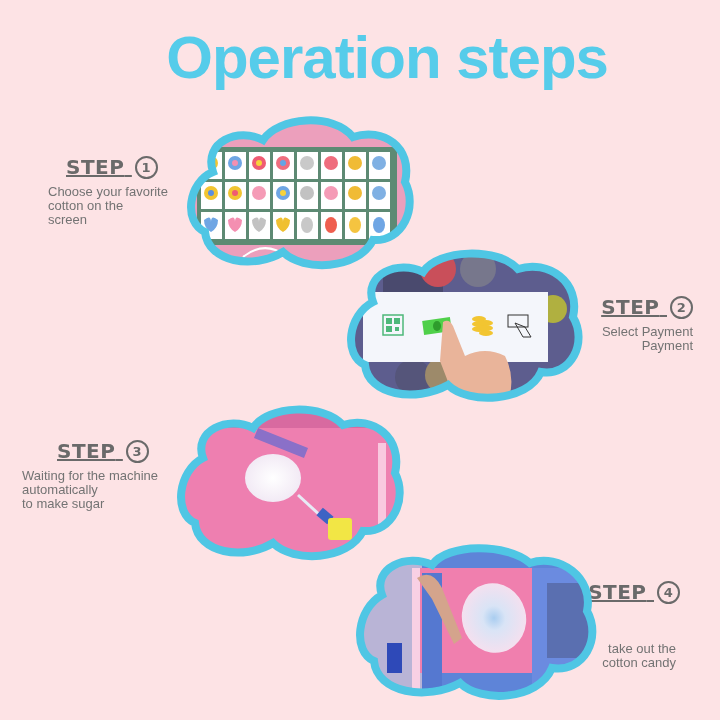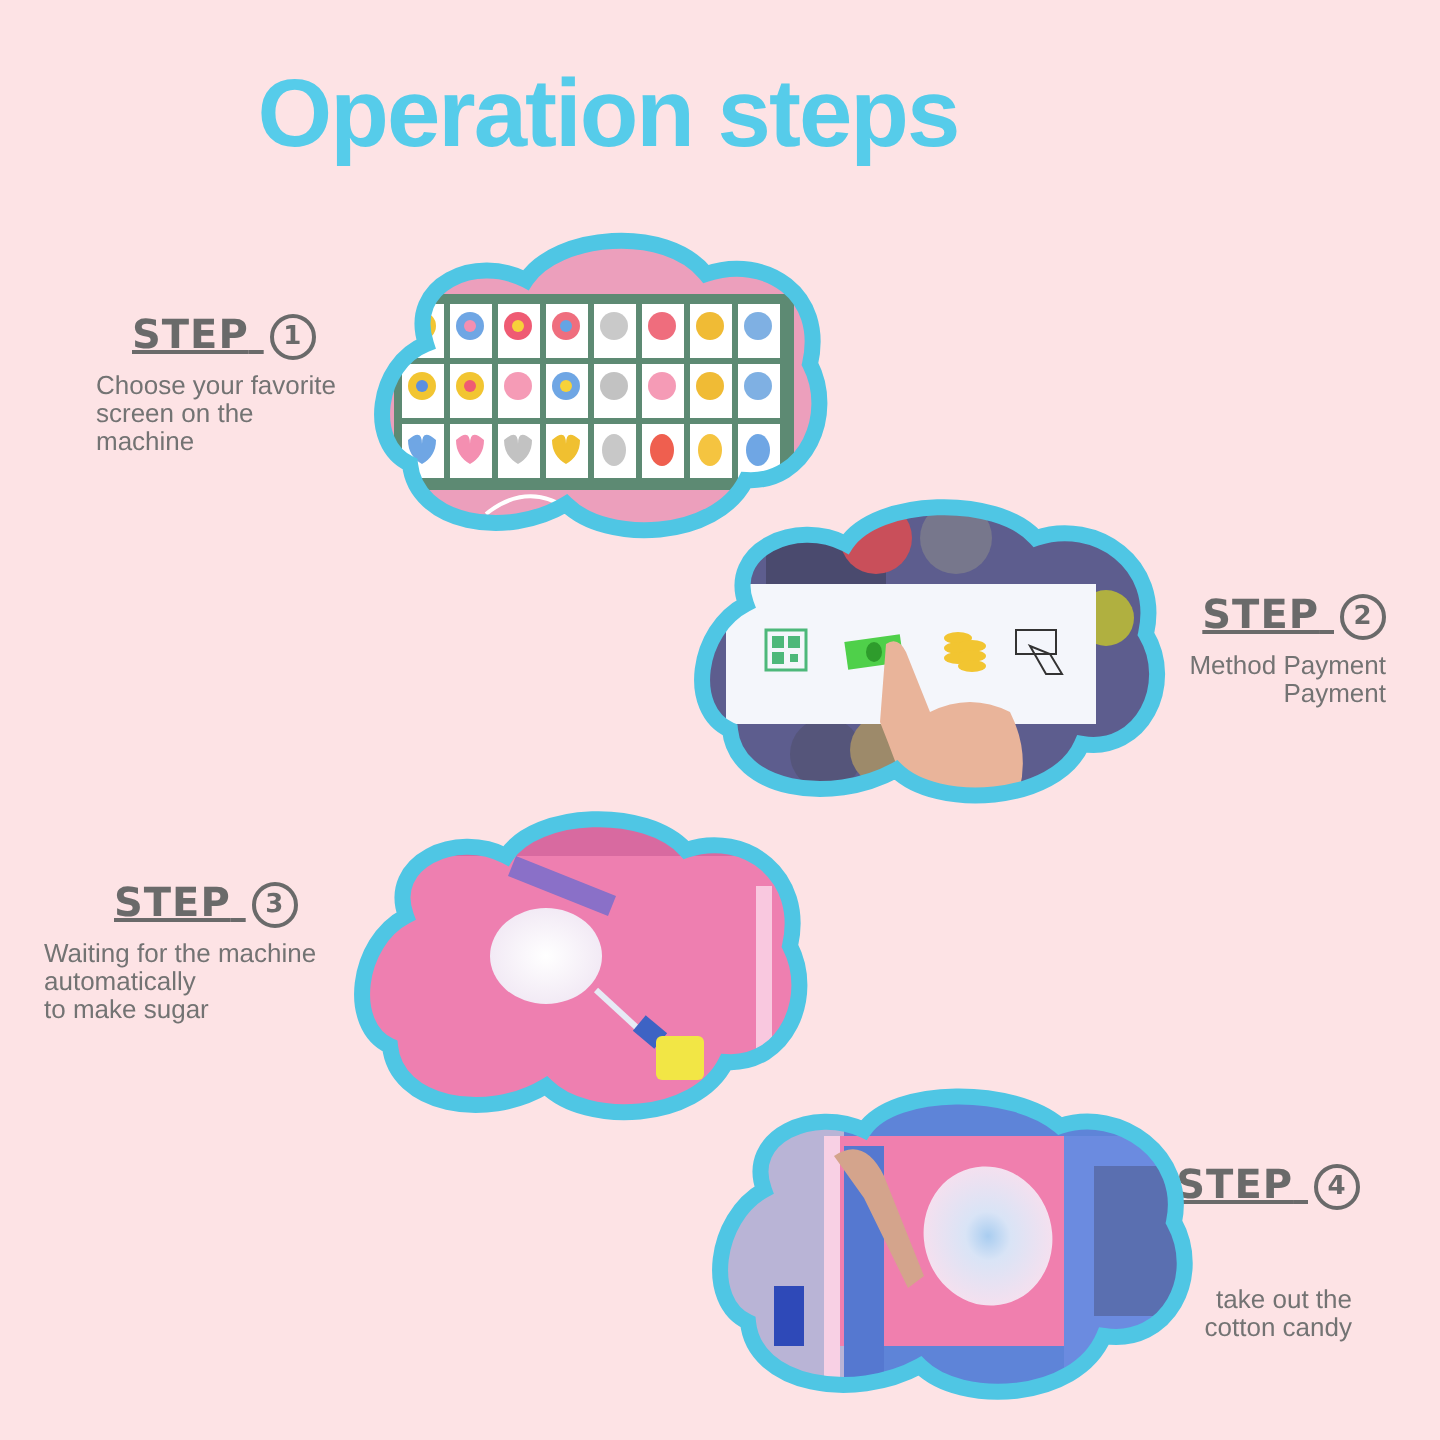--- a/index.html
+++ b/index.html
@@ -1,36 +1,36 @@
 <!DOCTYPE html>
 <html><head>
 <meta charset="utf-8">
 <style>
   html,body{margin:0;padding:0;}
   body{width:720px;height:720px;background:#fde3e5;position:relative;overflow:hidden;font-family:"DejaVu Sans",sans-serif;}
-  .title{position:absolute;left:0;top:22px;width:608px;text-align:center;font-family:"Liberation Sans",sans-serif;font-weight:bold;font-size:48px;color:#56ccea;letter-spacing:-1px;line-height:72px;}
+  .title{position:absolute;left:0;top:22px;width:608px;text-align:right;font-family:"Liberation Sans",sans-serif;font-weight:bold;font-size:60px;color:#56ccea;letter-spacing:-1px;line-height:72px;}
   .step{position:absolute;color:#5b5b5b;}
   .step .head{font-family:"DejaVu Sans",sans-serif;font-weight:bold;font-size:20px;color:#6a6a6a;letter-spacing:0.5px;text-decoration:underline;}
   .step .num{display:inline-block;width:19px;height:19px;border:2px solid #6a6a6a;border-radius:50%;font-size:13px;line-height:19px;text-align:center;vertical-align:2px;margin-left:3px;}
   .step .desc{font-family:Liberation Sans, sans-serif;font-size:13px;line-height:14px;color:#737373;margin-top:6px;}
   .step.right{text-align:right;}
   .cloud{position:absolute;}
   .cloud svg{display:block;}
 </style>
 </head>
 <body>
 
 <div class="title">Operation steps</div>
 
 <div class="step" style="left:48px;top:155px;width:140px;">
   <div class="head" style="padding-left:18px;"><span>STEP</span> <span class="num">1</span></div>
   <div class="desc">
     <div>Choose your favorite</div>
-    <div>screen on the</div>
-    <div>machine</div>
+    <div>cotton on the</div>
+    <div>screen</div>
   </div>
 </div>
 
 <div class="cloud" style="left:183px;top:112px;">
   <svg width="235" height="165" viewBox="0 0 235 165">
     <defs>
       <clipPath id="c1">
           <path d="M30,60 C20,30 55,15 80,28 C95,5 150,0 170,25 C200,15 230,35 222,70 C235,95 220,130 190,128 C175,158 120,160 100,140 C70,158 25,150 22,120 C0,110 5,70 30,60 Z"></path>
         </clipPath>
     </defs>
@@ -99,21 +99,21 @@
       </g>
       <path d="M60,145 q25,-20 50,5" stroke="#fff" stroke-width="2" fill="none"></path>
     </g>
     <path d="M30,60 C20,30 55,15 80,28 C95,5 150,0 170,25 C200,15 230,35 222,70 C235,95 220,130 190,128 C175,158 120,160 100,140 C70,158 25,150 22,120 C0,110 5,70 30,60 Z" fill="none" stroke="#4fc6e4" stroke-width="8"></path>
   </svg>
 </div>
 
 <div class="step right" style="left:575px;top:295px;width:118px;">
   <div class="head"><span>STEP</span> <span class="num">2</span></div>
   <div class="desc">
-    <div>Method Payment</div>
+    <div>Select Payment</div>
     <div>Payment</div>
   </div>
 </div>
 
 <div class="cloud" style="left:343px;top:247px;">
   <svg width="245" height="160" viewBox="0 0 245 160">
     <defs>
       <clipPath id="c2">
           <path d="M30,55 C20,28 55,12 80,25 C95,2 155,0 175,22 C205,12 238,35 230,70 C245,95 228,130 198,125 C185,155 125,158 105,138 C72,156 25,148 22,118 C0,108 5,68 30,55 Z"></path>
         </clipPath>

